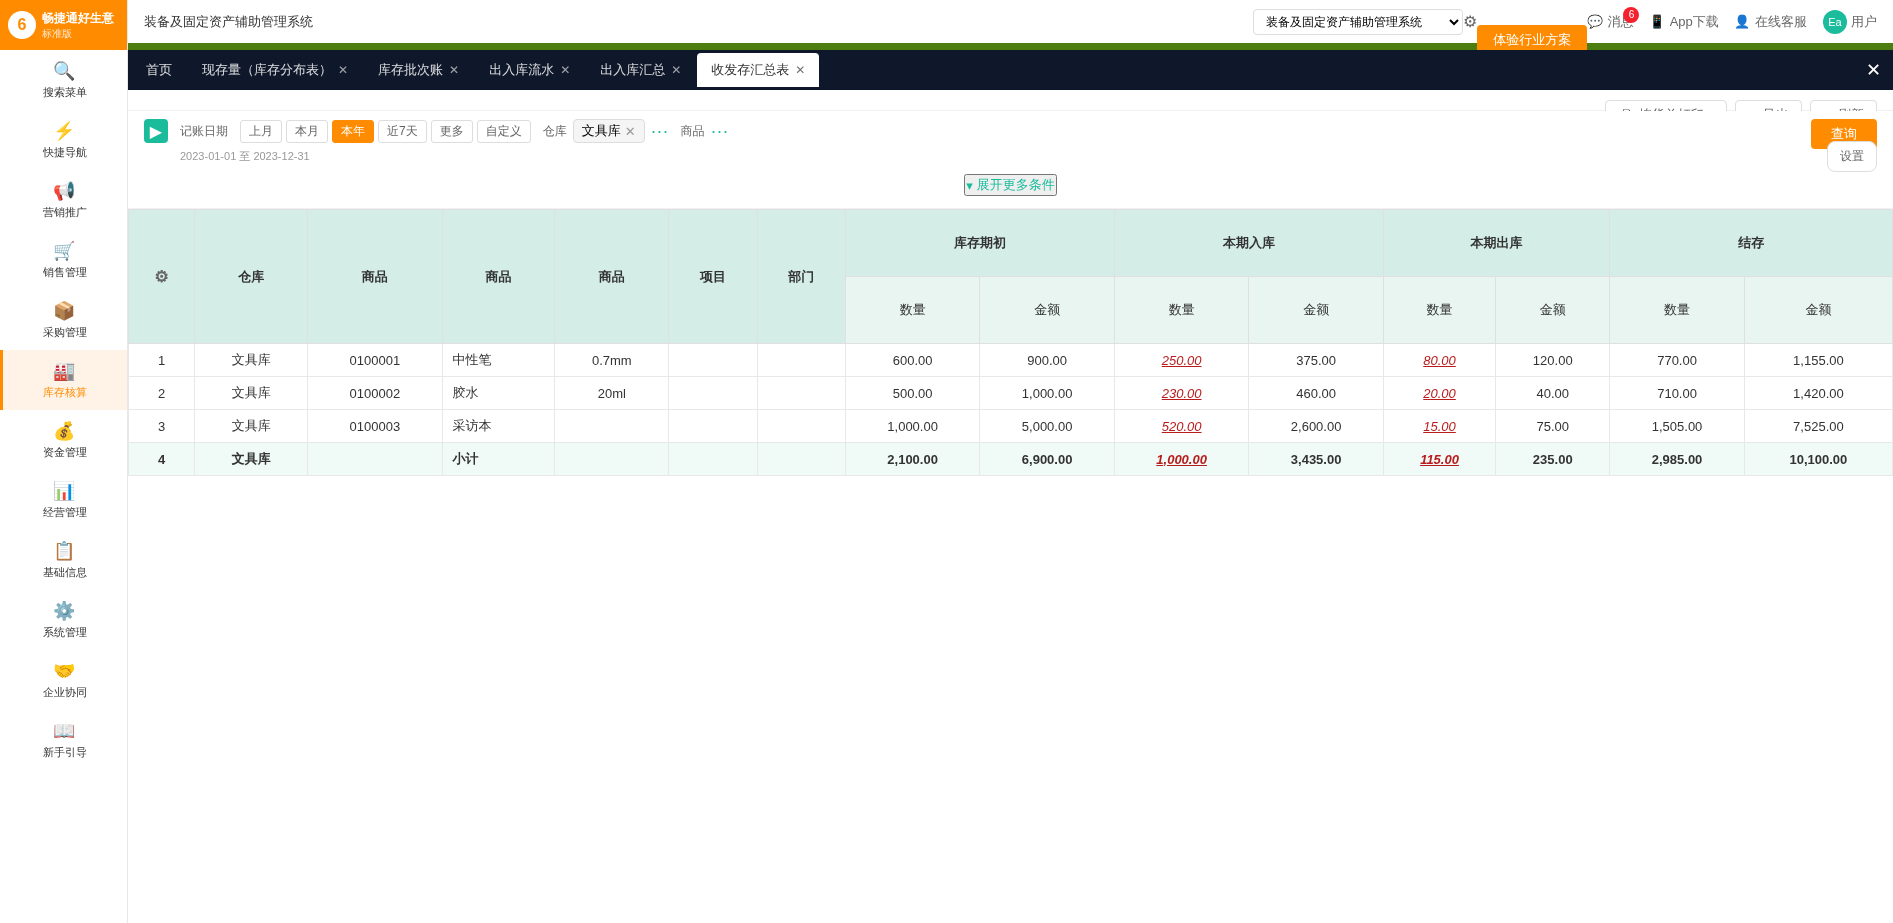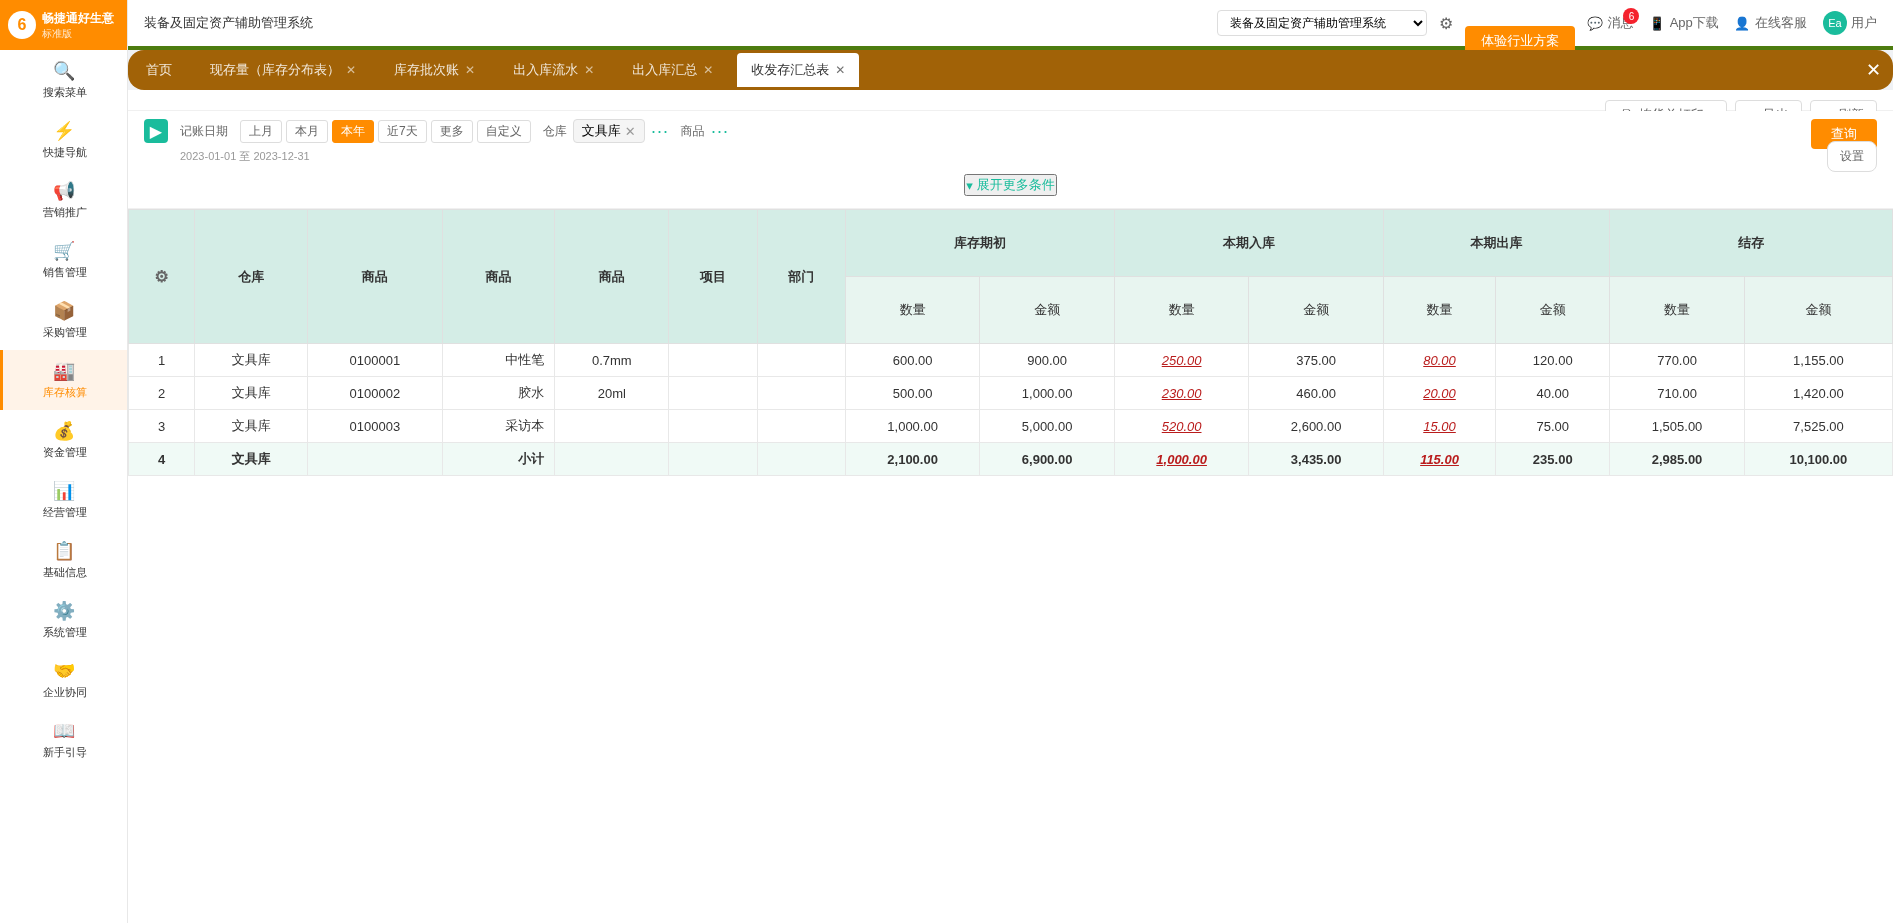--- a/index.html
+++ b/index.html
@@ -11,31 +11,31 @@
     .sidebar-logo-icon { width: 28px; height: 28px; background: #fff; border-radius: 50%; display: flex; align-items: center; justify-content: center; font-size: 16px; color: #ff8c00; font-weight: bold; }
     .sidebar-item { display: flex; flex-direction: column; align-items: center; padding: 10px 4px; cursor: pointer; color: #333; border-left: 3px solid transparent; }
     .sidebar-item.active { background: #fff3e8; color: #ff8c00; border-left-color: #ff8c00; }
     .sidebar-item-icon { font-size: 18px; margin-bottom: 3px; }
     .sidebar-item-label { font-size: 11px; text-align: center; }
 
     
     .main { flex: 1; display: flex; flex-direction: column; overflow: hidden; }
 
     
-    .top-header { background: #fff; height: 50px; display: flex; align-items: center; padding: 4px 16px; border-bottom: 4px solid #4d7c0f; gap: 12px; }
+    .top-header { background: #fff; height: 50px; display: flex; align-items: center; padding: 4px 16px; border-bottom: 7px solid #4d7c0f; }
     .system-title { font-size: 13px; color: #333; flex: 1; }
     .header-select { border: 1px solid #ddd; border-radius: 4px; padding: 4px 24px 4px 8px; font-size: 12px; background: #fff; }
     .header-btn { background: #ff8c00; color: #fff; border: none; border-radius: 4px; padding: 6px 16px; cursor: pointer; font-size: 13px; margin-top: 36px; }
     .header-actions { display: flex; align-items: center; gap: 16px; color: #666; font-size: 12px; }
     .header-action-item { display: flex; align-items: center; gap: 4px; cursor: pointer; position: relative; }
     .badge { background: #f5222d; color: #fff; border-radius: 50%; width: 16px; height: 16px; font-size: 10px; display: flex; align-items: center; justify-content: center; position: absolute; top: -6px; right: -6px; }
     .gear-icon { font-size: 16px; color: #666; cursor: pointer; }
 
     
-    .tabs { background: #a16207; display: flex; align-items: center; height: 40px; padding: 0 4px; gap: 10px; border-radius: 16px; }
+    .tabs { background: #0f172a; display: flex; align-items: center; height: 40px; padding: 0 4px; gap: 2px; }
     .tab { display: flex; align-items: center; gap: 6px; padding: 6px 14px; border-radius: 4px 4px 0 0; cursor: pointer; color: rgba(255,255,255,0.85); font-size: 13px; height: 34px; }
     .tab.active { background: #fff; color: #333; }
     .tab-close { font-size: 12px; cursor: pointer; opacity: 0.7; }
     .tabs-close-all { margin-left: auto; color: #fff; font-size: 18px; cursor: pointer; padding: 4px 8px; }
 
     
     .content { flex: 1; overflow: auto; background: #fff; margin: 0; display: flex; flex-direction: column; }
 
     
     .page-header { padding: 12px 20px 8px; border-bottom: 1px solid #f0f0f0; }
@@ -64,21 +64,21 @@
 
     
     .table-container { flex: 1; overflow: auto; position: relative; }
     table { width: 100%; border-collapse: collapse; font-size: 12px; }
     thead tr th { background: #e8f5f0; color: #333; padding: 24px 10px; text-align: center; border: 1px solid #e0e0e0; white-space: nowrap; font-weight: 500; }
     thead tr:first-child th { background: #d4ede6; font-weight: 600; }
     tbody tr td { padding: 7px 10px; border: 1px solid #e8e8e8; text-align: center; color: #333; white-space: nowrap; }
     tbody tr.subtotal td { font-weight: bold; background: #f0faf6; }
     .underline { text-decoration: underline; color: #b91c1c; cursor: pointer; font-style: italic; }
     .settings-icon { font-size: 16px; color: #666; cursor: pointer; }
-    .col-left { text-align: right; margin-left: 48px; }
+    .col-left { text-align: left; margin-left: 48px; }
 
     
     .table-footer { background: #f5f5f5; border-top: 2px solid #ddd; padding: 6px 10px; display: flex; align-items: center; }
 
     .relative { position: relative; }
   </style>
 </head>
 <body>
 
 <div class="sidebar">

